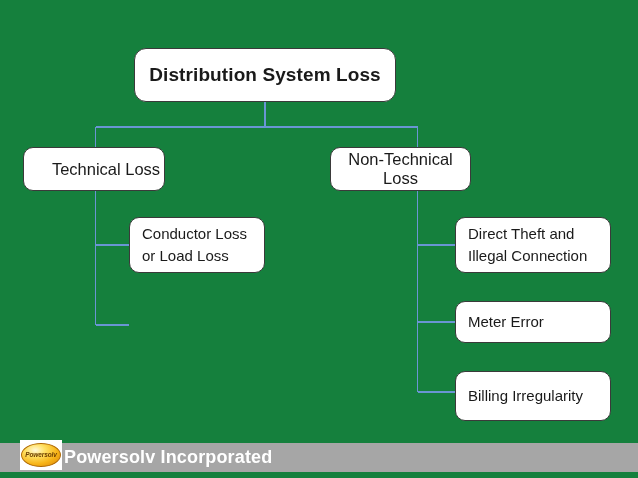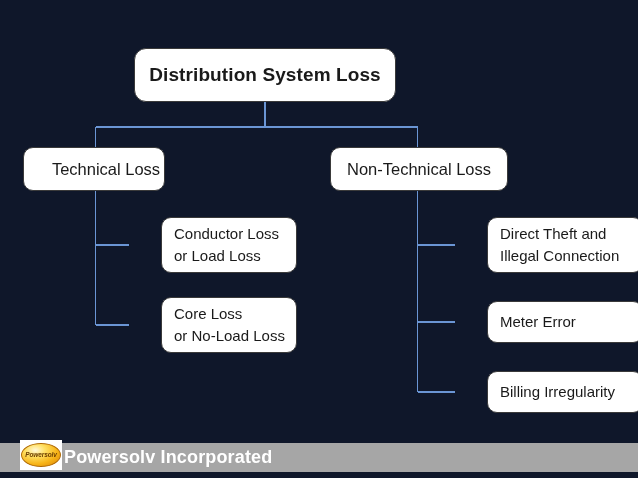--- a/index.html
+++ b/index.html
@@ -8,21 +8,21 @@
     padding: 0;
     background: #ffffff;
   }
   body {
     font-family: "Liberation Sans", sans-serif;
   }
   #slide {
     position: relative;
     width: 638px;
     height: 478px;
-    background: #0f172a;
+    background: #15803d;
     overflow: hidden;
   }
 
   
   #connectors {
     position: absolute;
     left: 0;
     top: 0;
     width: 638px;
     height: 478px;
@@ -65,38 +65,37 @@
   
   .node.branch {
     height: 44px;
     justify-content: center;
     text-align: center;
   }
   .node.branch .label {
     font-size: 16.5px;
   }
   .node.branch-left  { left: 23px;  top: 147px; width: 142px; padding-left: 24px; }
-  .node.branch-right { left: 330px; top: 147px; width: 178px; justify-content: center; }
+  .node.branch-right { left: 330px; top: 147px; width: 141px; justify-content: center; }
 
   
   .node.leaf {
     justify-content: flex-start;
     padding: 0 0 0 12px;
     text-align: left;
-    margin-left: 32px;
   }
   .node.leaf .label {
     font-size: 15px;
     line-height: 1.45;
   }
   .node.leaf-conductor { left: 129px; top: 217px; width: 136px; height: 56px; }
   .node.leaf-core      { left: 129px; top: 297px; width: 136px; height: 56px; }
   .node.leaf-theft     { left: 455px; top: 217px; width: 156px; height: 56px; }
   .node.leaf-meter     { left: 455px; top: 301px; width: 156px; height: 42px; }
-  .node.leaf-billing   { left: 455px; top: 371px; width: 156px; height: 42px; }
+  .node.leaf-billing   { left: 455px; top: 371px; width: 156px; height: 50px; }
 
   
   #footer-bar {
     position: absolute;
     left: 0;
     top: 443px;
     width: 638px;
     height: 29px;
     background: #a6a6a6;
   }
@@ -184,24 +183,20 @@
 
   <div class="node branch branch-right">
     <span class="label">Non-Technical Loss</span>
   </div>
 
   <div class="node leaf leaf-conductor">
     <span class="label">Conductor Loss
 or Load Loss</span>
   </div>
 
-  <div class="node leaf leaf-core">
-    <span class="label">Core Loss
-or No-Load Loss</span>
-  </div>
 
   <div class="node leaf leaf-theft">
     <span class="label">Direct Theft and
 Illegal Connection</span>
   </div>
 
   <div class="node leaf leaf-meter">
     <span class="label">Meter Error</span>
   </div>
 

